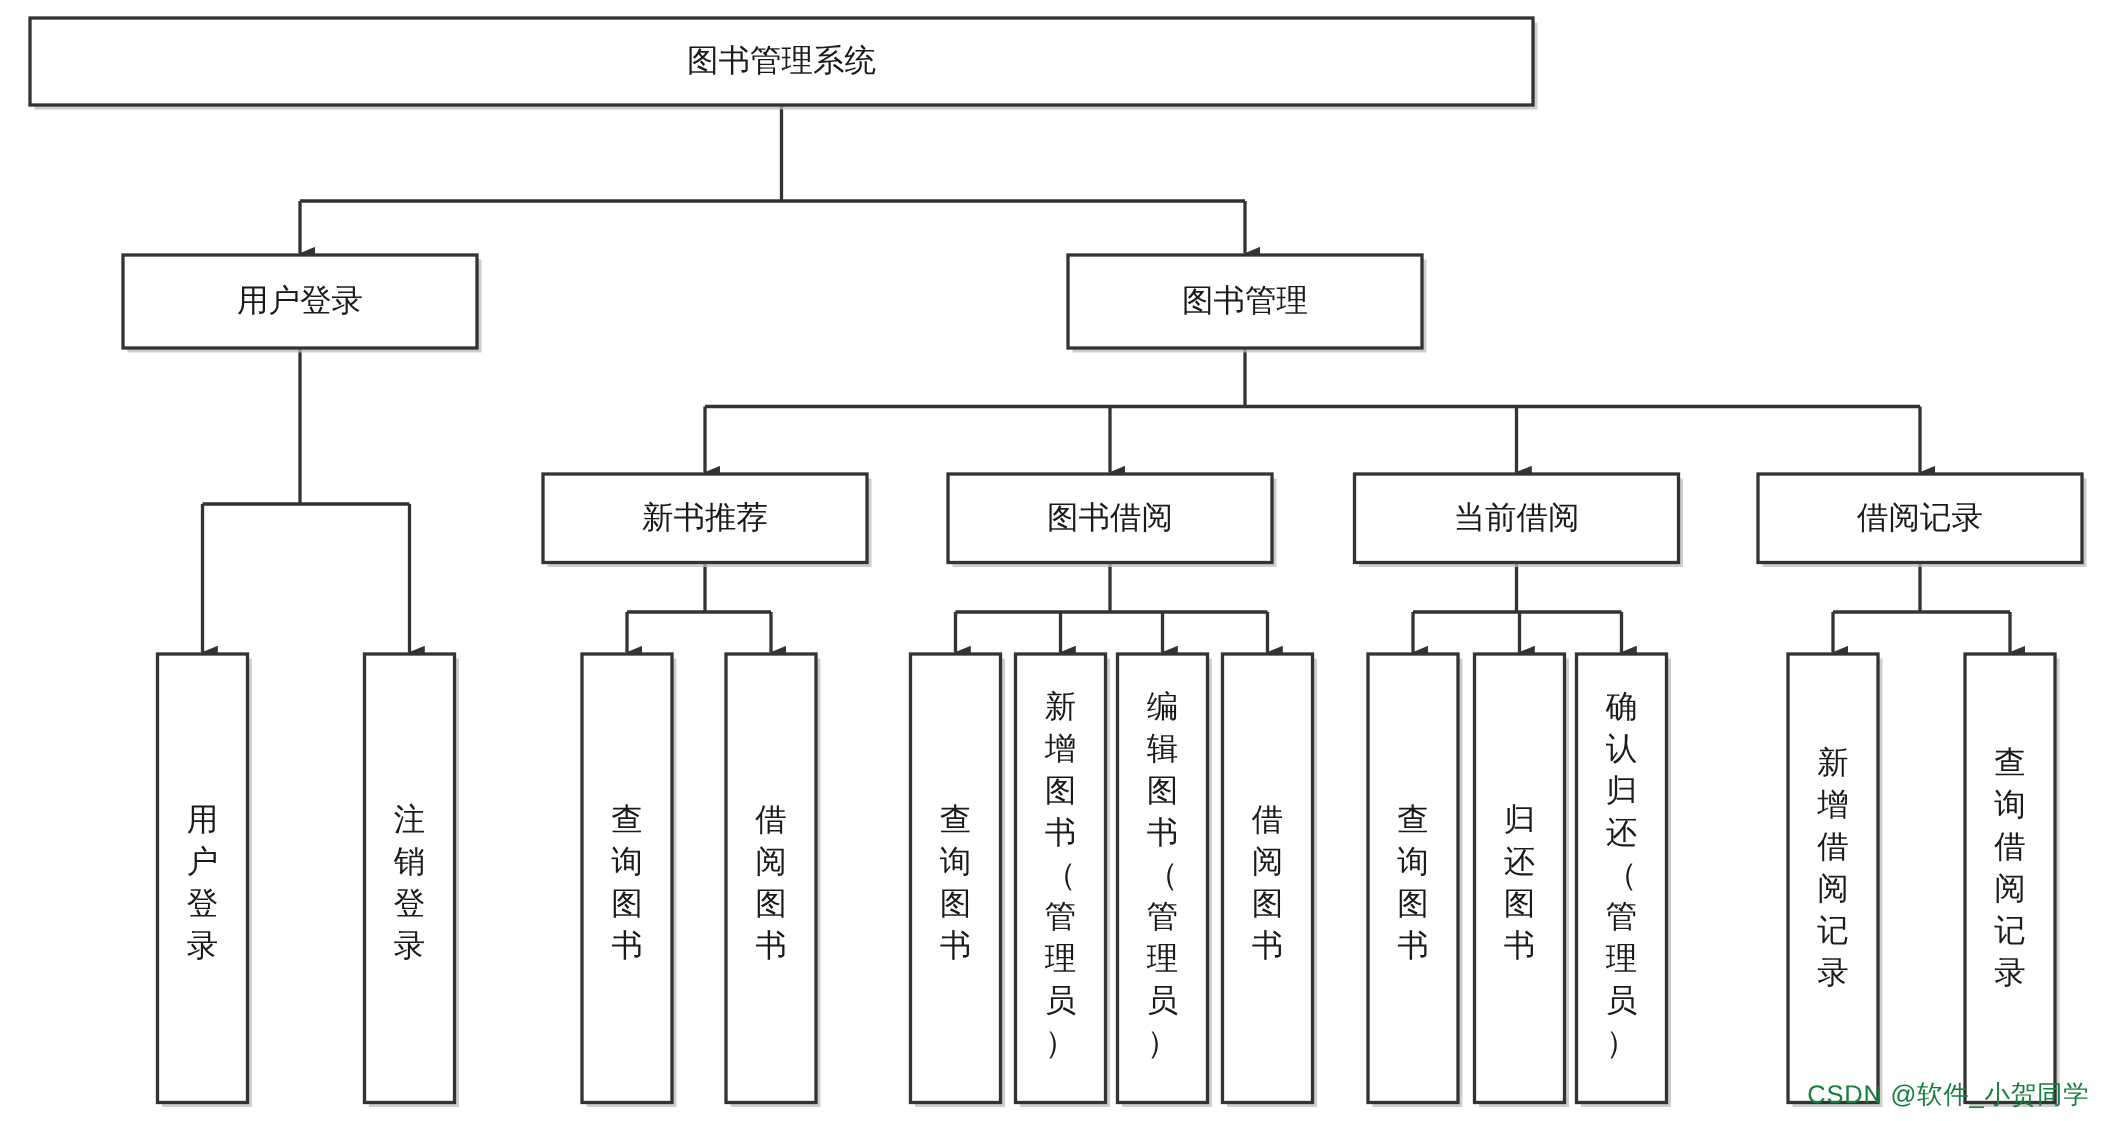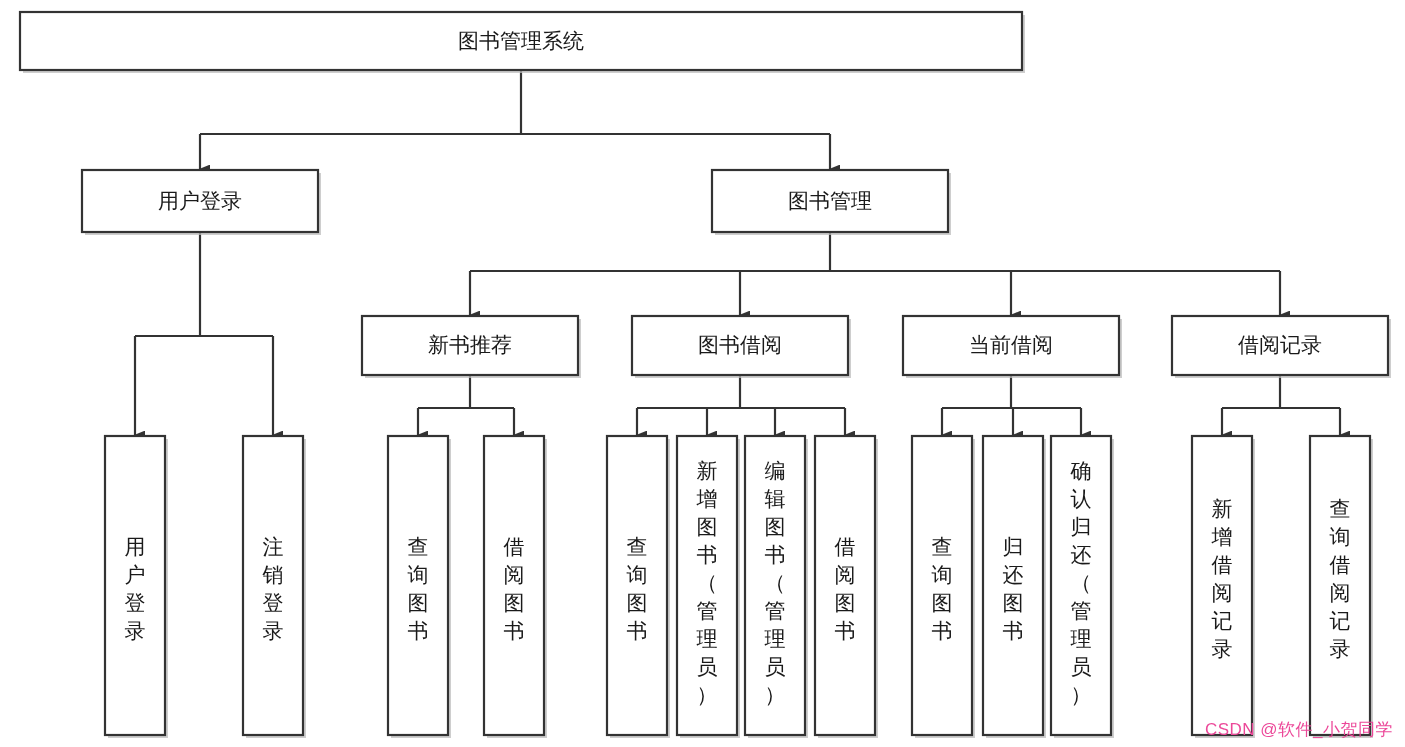--- a/index.html
+++ b/index.html
@@ -56,21 +56,21 @@
     font-size: 21px;
     fill: #1a1a1a;
     text-anchor: middle;
   }
   .watermark {
     position: absolute;
     right: 12px;
     bottom: 6px;
     font-family: "Liberation Sans", "DejaVu Sans", sans-serif;
     font-size: 17px;
-    color: #ec4899;
+    color: #15803d;
     white-space: nowrap;
     letter-spacing: 0.5px;
     pointer-events: none;
     text-align: center;
   }
 </style>
 </head>
 <body>
 
 <div id="diagram-root">

